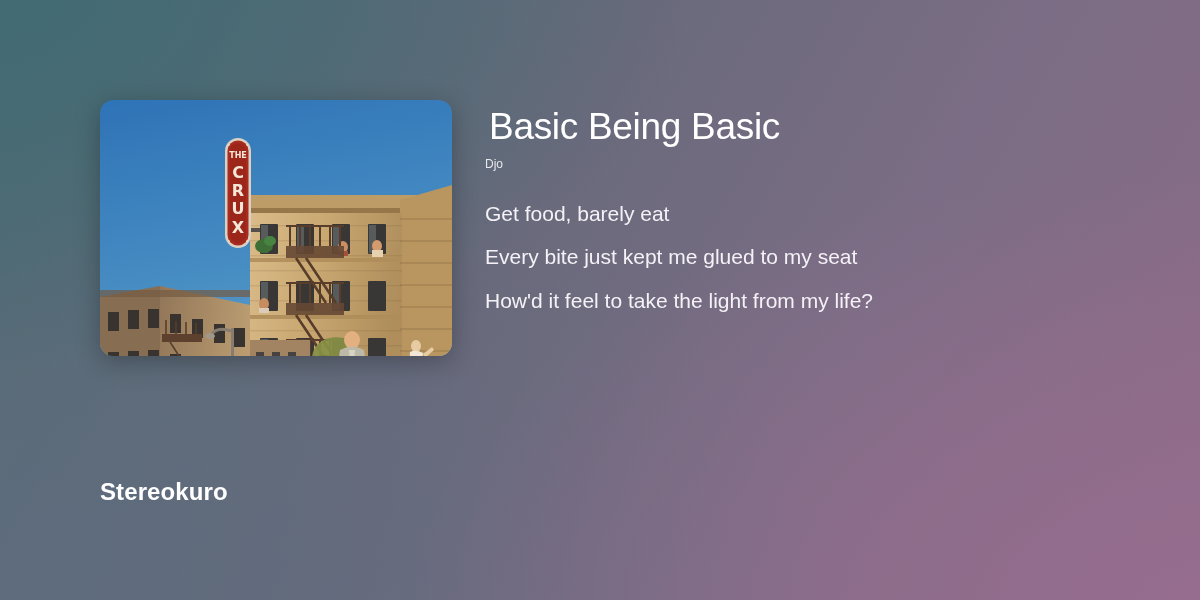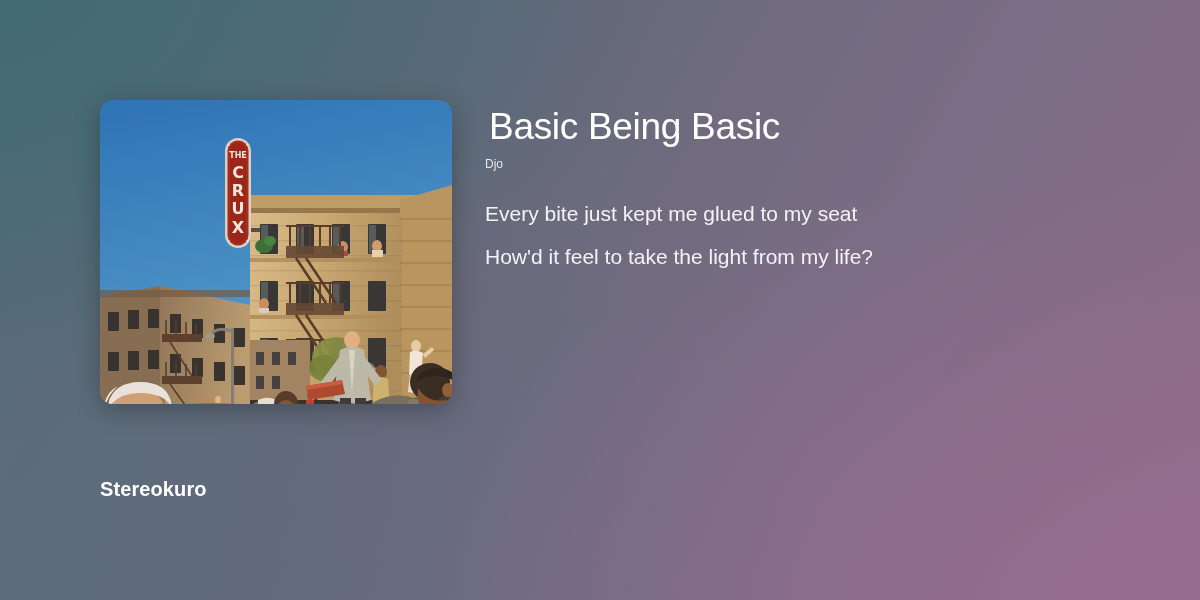--- a/index.html
+++ b/index.html
@@ -28,32 +28,32 @@
       linear-gradient(120deg, #4d6b71 0%, #6a6a7c 42%, #7b6d85 68%, #8d6b86 100%);
     overflow: hidden;
   }
 
   
   #art-wrap {
     position: absolute;
     left: 100px;
     top: 100px;
     width: 352px;
-    height: 304px;
+    height: 256px;
     border-radius: 13px;
     overflow: hidden;
     box-shadow: 0 6px 26px rgba(0,0,0,0.28);
   }
   #art-wrap svg { display: block; width: 352px; height: 352px; }
 
   #album-caption {
     position: absolute;
     left: 100px;
     top: 478px;
-    font-size: 20px;
+    font-size: 24px;
     font-weight: bold;
     color: #ffffff;
     letter-spacing: 0.1px;
     white-space: nowrap;
   }
 
   
   #info {
     position: absolute;
     left: 485px;
@@ -502,18 +502,19 @@
       </g>
     </svg>
   </div>
 
   <div id="album-caption">Stereokuro</div>
 
   <div id="info">
     <h1 id="track-title">Basic Being Basic</h1>
     <div id="artist-name">Djo</div>
     <ul id="lyrics">
+      <li>Get food, barely eat</li>
       <li>Every bite just kept me glued to my seat</li>
       <li>How'd it feel to take the light from my life?</li>
     </ul>
   </div>
 
 </div>
 
 </body></html>

